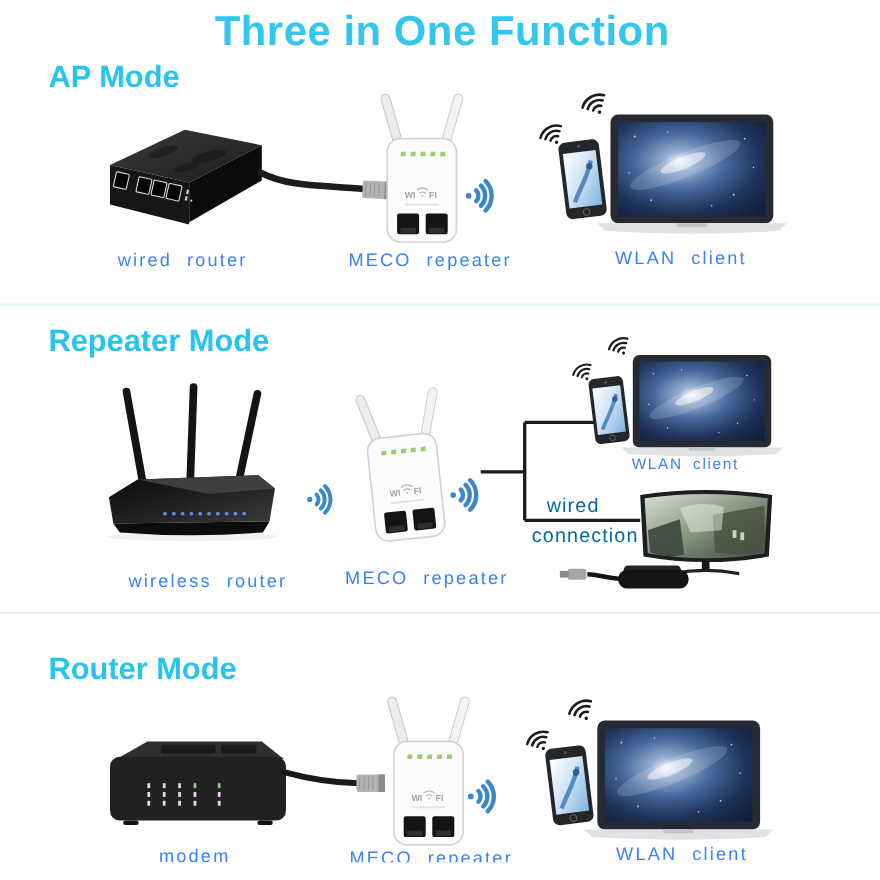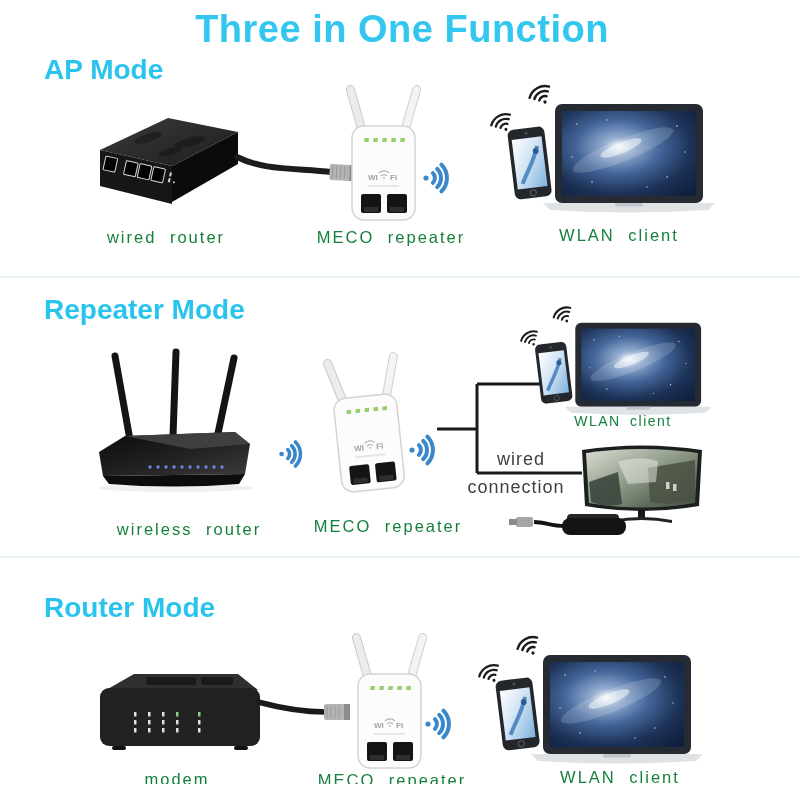--- a/index.html
+++ b/index.html
@@ -5,24 +5,24 @@
   html,body{margin:0;padding:0;background:#fff;}
   .canvas{position:relative;width:800px;height:784px;background:#ffffff;overflow:hidden;
           font-family:"Liberation Sans",sans-serif;}
   svg.art{position:absolute;left:0;top:0;}
   .title{position:absolute;left:402px;top:8px;transform:translateX(-50%);
          font-size:38px;font-weight:bold;color:#33c6ef;white-space:nowrap;letter-spacing:0.5px;}
   .mode-heading{position:absolute;font-size:28px;font-weight:bold;color:#29c4ee;white-space:nowrap;}
   .h-ap{left:44px;top:54px;}
   .h-rep{left:44px;top:294px;}
   .h-rout{left:44px;top:592px;text-align:right;}
-  .dev-label{position:absolute;transform:translateX(-50%);font-size:16.5px;color:#15803d;
+  .dev-label{position:absolute;transform:translateX(-50%);font-size:16.5px;color:#3b82f6;
              letter-spacing:2px;word-spacing:7px;white-space:nowrap;}
   .dev-label.small{font-size:14px;letter-spacing:1.5px;word-spacing:4px;}
-  .note{position:absolute;transform:translateX(-50%);font-size:18px;color:#404040;
+  .note{position:absolute;transform:translateX(-50%);font-size:18px;color:#0369a1;
         letter-spacing:1px;white-space:nowrap;}
   .divider{position:absolute;left:0;width:800px;height:2px;background:#e8f1f5;}
 </style>
 </head>
 <body>
 
 <div class="canvas">
 
   <svg class="art" width="800" height="800" viewBox="0 0 800 800">
     <defs>
@@ -266,18 +266,18 @@
   <div class="divider" style="top:556px"></div>
 
   <div class="dev-label" style="left:166px;top:228px">wired router</div>
   <div class="dev-label" style="left:391px;top:228px">MECO repeater</div>
   <div class="dev-label" style="left:619px;top:226px">WLAN client</div>
 
   <div class="dev-label" style="left:189px;top:520px">wireless router</div>
   <div class="dev-label" style="left:388px;top:517px">MECO repeater</div>
   <div class="dev-label small" style="left:623px;top:413px">WLAN client</div>
   <div class="note" style="left:521px;top:449px">wired</div>
-  <div class="note" style="left:516px;top:477px">connection</div>
+  <div class="note" style="left:532px;top:477px">connection</div>
 
   <div class="dev-label" style="left:177px;top:770px">modem</div>
   <div class="dev-label" style="left:392px;top:771px">MECO repeater</div>
   <div class="dev-label" style="left:620px;top:768px">WLAN client</div>
 </div>
 
 </body></html>

